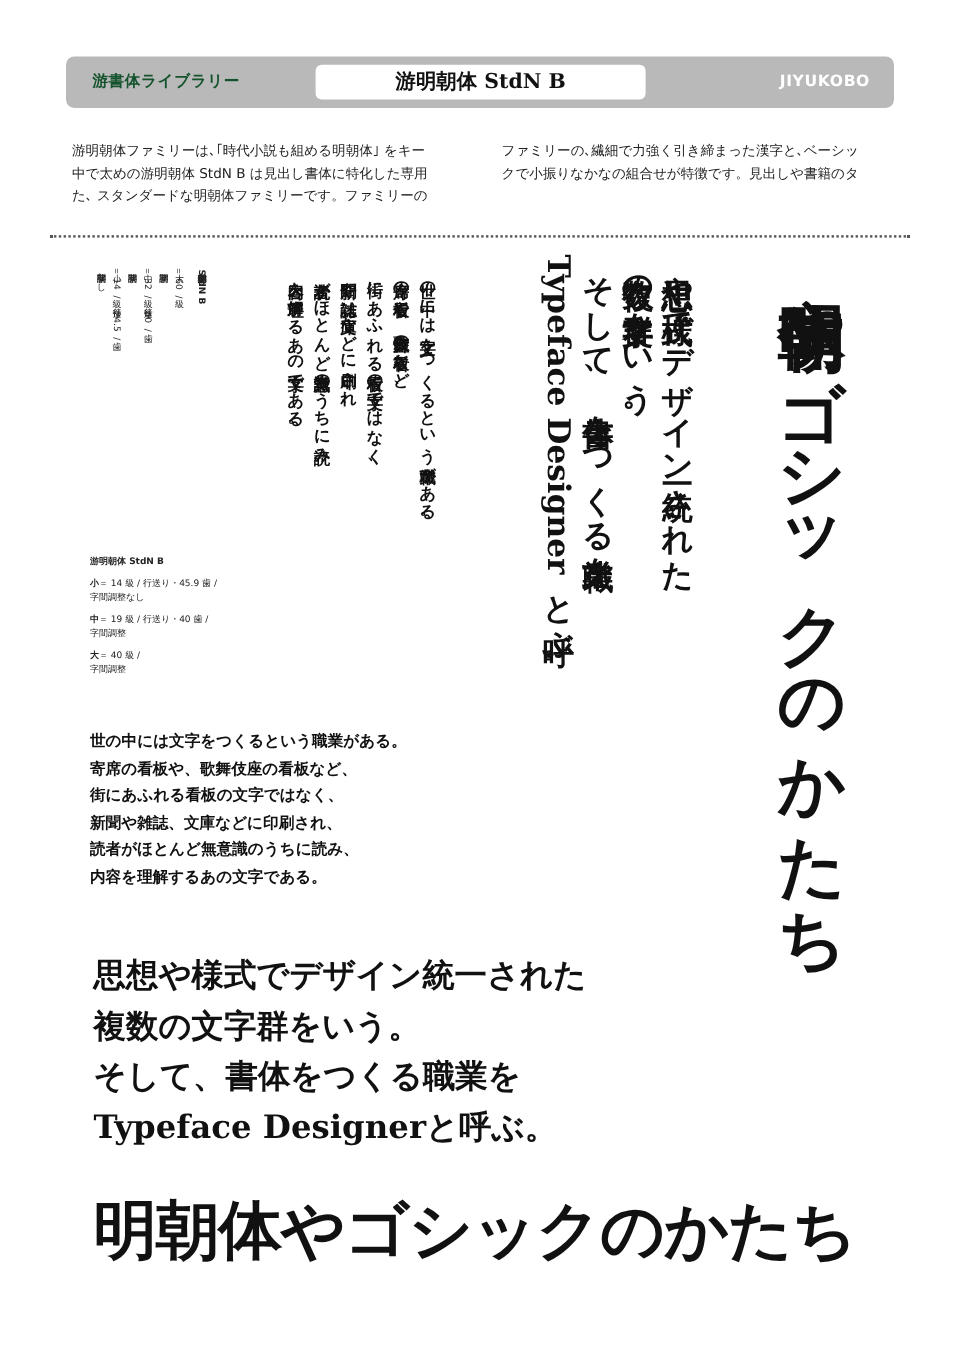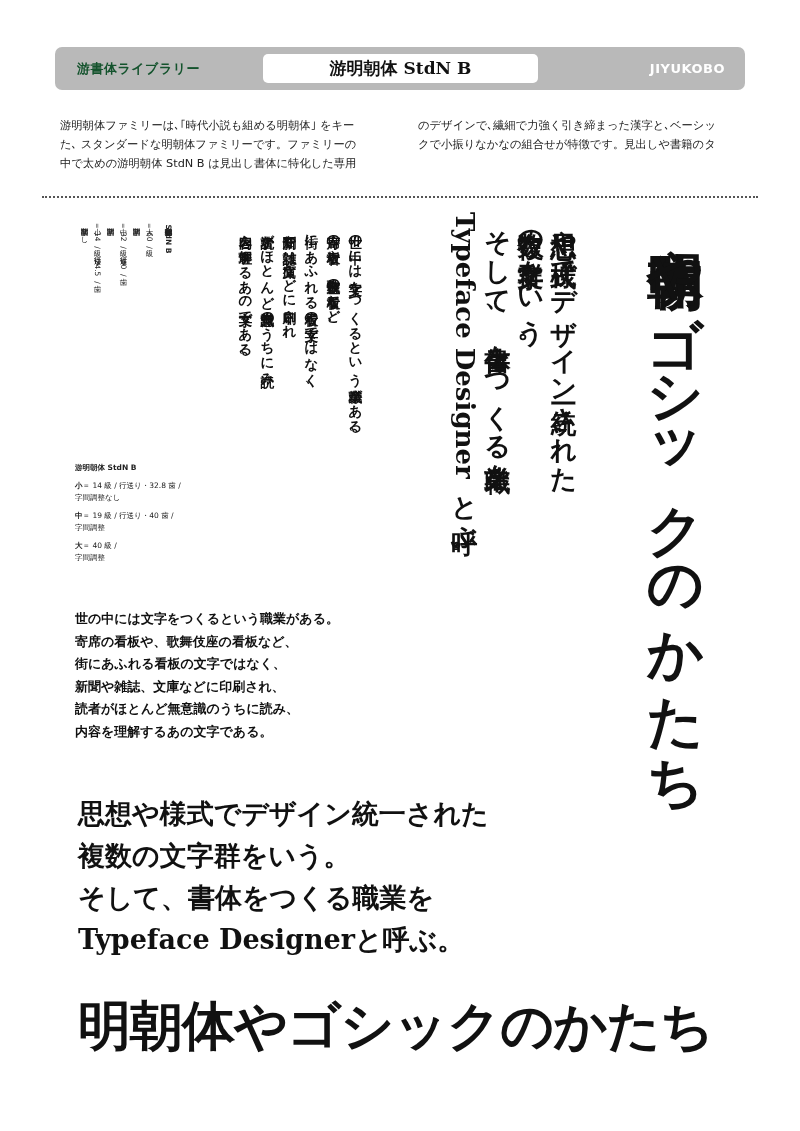--- a/index.html
+++ b/index.html
@@ -46,25 +46,25 @@
 <body>
 
 <div class="header-bar">
   <span class="header-left">游書体ライブラリー</span>
   <div class="header-center">游明朝体 StdN B</div>
   <span class="header-right">JIYUKOBO</span>
 </div>
 
 <div class="intro intro-left">
   <div>游明朝体ファミリーは､｢時代小説も組める明朝体｣ をキー</div>
+  <div>中で太めの游明朝体 StdN B は見出し書体に特化した専用</div>
   <div>た､ スタンダードな明朝体ファミリーです。ファミリーの</div>
-  <div>中で太めの游明朝体 StdN B は見出し書体に特化した専用</div>
 </div>
 <div class="intro intro-right">
-  <div>のデザインで､繊細で力強く引き締まった漢字と､ベーシッ</div>
+  <div>ファミリーの､繊細で力強く引き締まった漢字と､ベーシッ</div>
   <div>クで小振りなかなの組合せが特徴です。見出しや書籍のタ</div>
 </div>
 
 <div class="dotted-rule"></div>
 
 <div class="vert spec-vert" style="left:78px;">
   <span class="line title-line">游明朝体 StdN B</span>
   <span class="line">大＝ 60 級 /</span>
   <span class="line">字間調整</span>
   <span class="line">中＝ 32 級 / 行送り・40 歯 /</span>
@@ -87,21 +87,21 @@
   <div>複数の文字群をいう。</div>
   <div>そして、書体をつくる職業を</div>
   <div>Typeface Designerと呼ぶ。</div>
 </div>
 
 <div class="vert big-vert">明朝体やゴシックのかたち</div>
 
 <div class="spec-horiz">
   <div class="title-line">游明朝体 StdN B</div>
   <div class="group">
-    <div><span class="bold">小</span><span>＝ 14 級 / 行送り・32.8 歯 /</span></div>
+    <div><span class="bold">小</span><span>＝ 14 級 / 行送り・45.9 歯 /</span></div>
     <div>字間調整なし</div>
   </div>
   <div class="group">
     <div><span class="bold">中</span><span>＝ 19 級 / 行送り・40 歯 /</span></div>
     <div>字間調整</div>
   </div>
   <div class="group">
     <div><span class="bold">大</span><span>＝ 40 級 /</span></div>
     <div>字間調整</div>
   </div>

